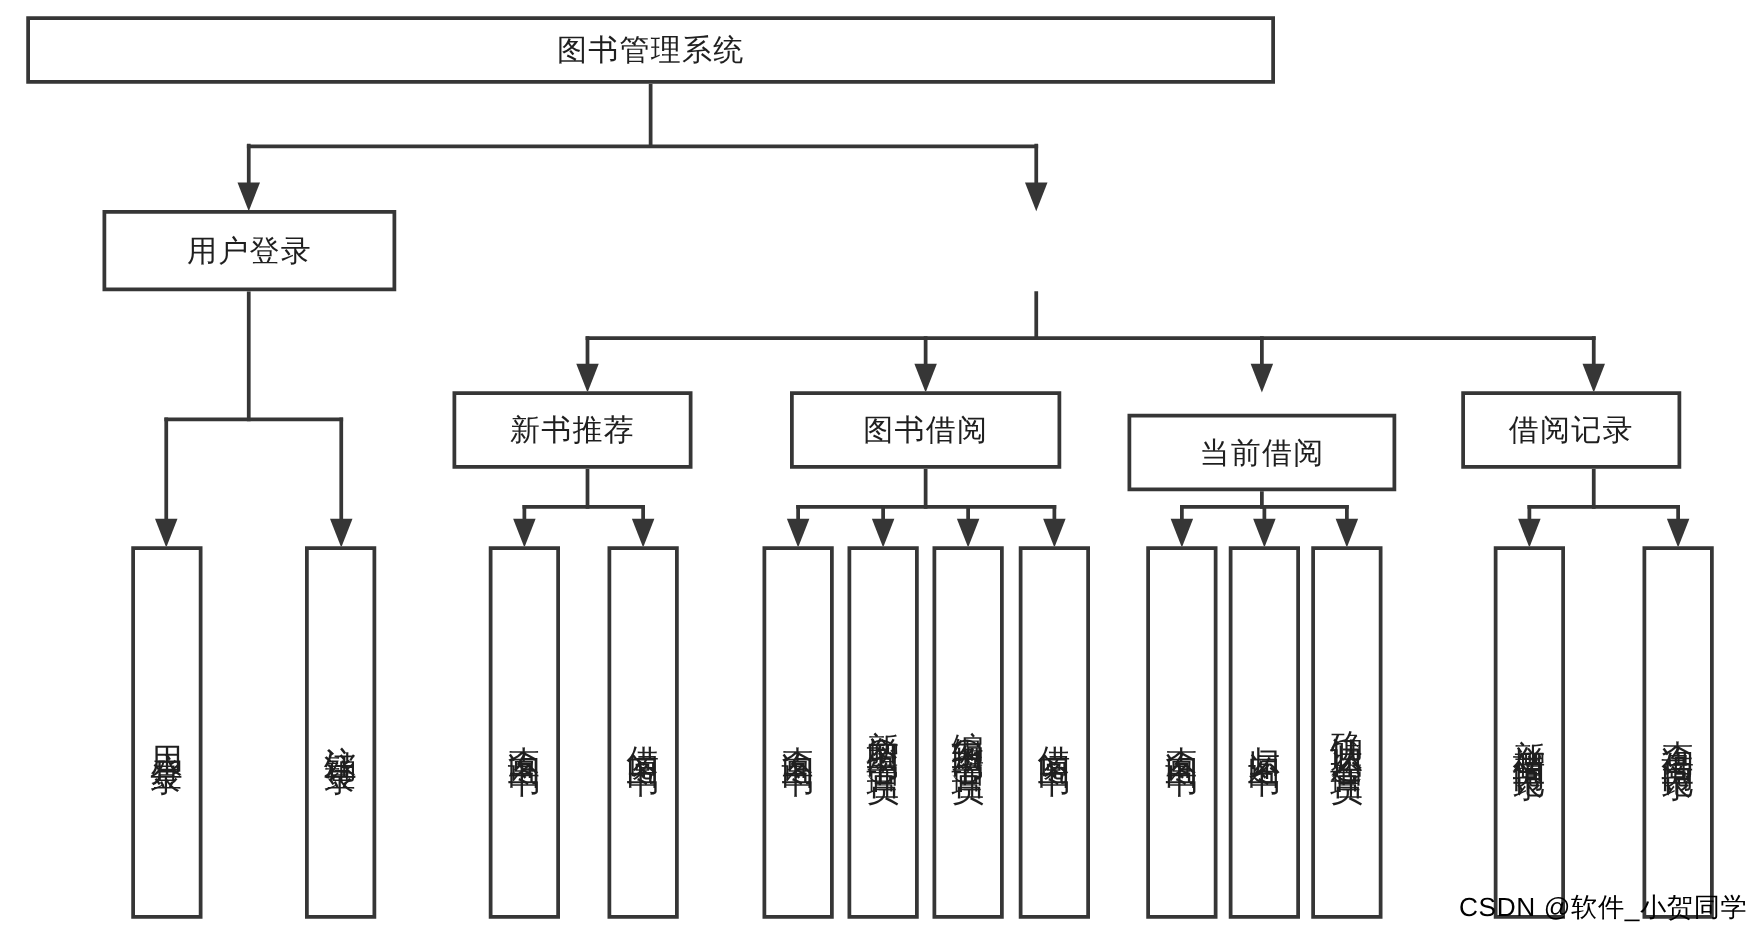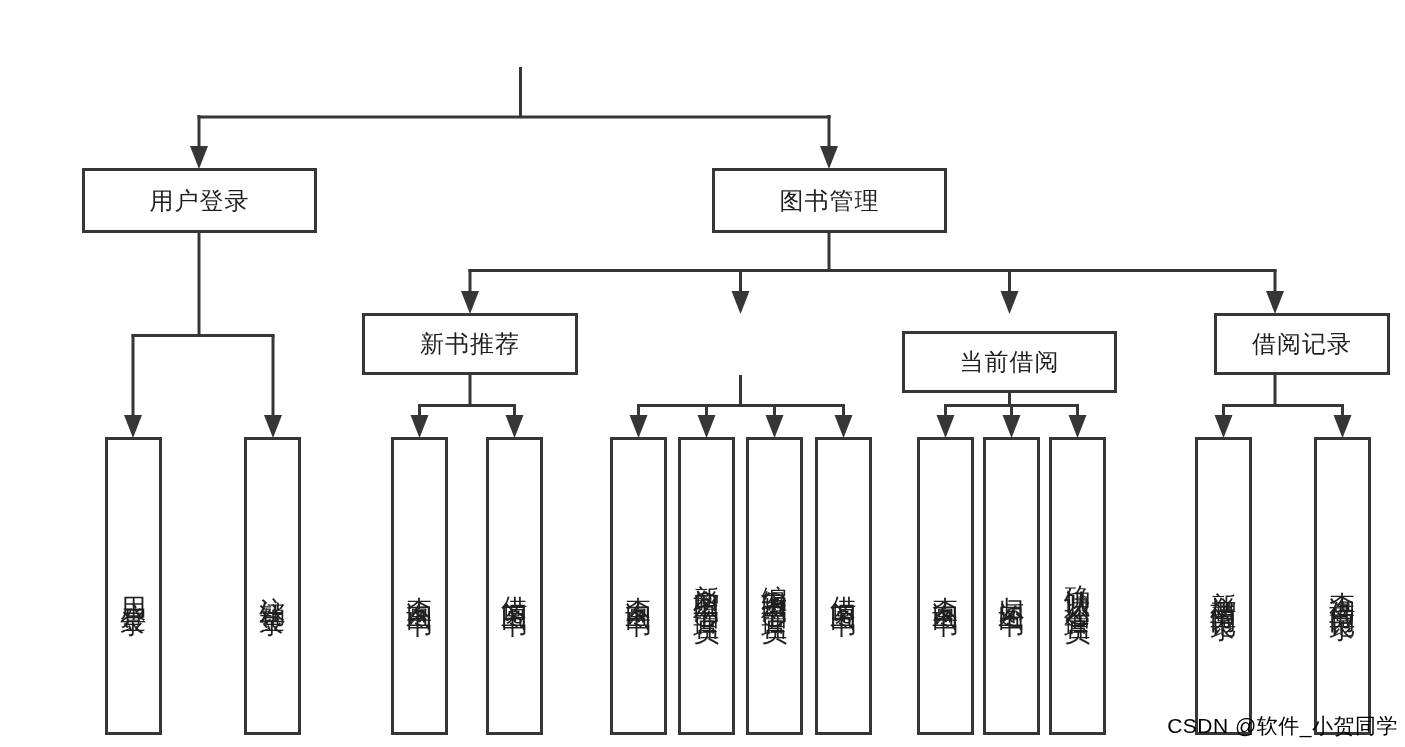--- a/index.html
+++ b/index.html
@@ -113,35 +113,38 @@
       <polygon points="765.5,415 783.5,415 774.5,438"></polygon>
       <polygon points="834.5,415 852.5,415 843.5,438"></polygon>
       <polygon points="936.5,415 954.5,415 945.5,438"></polygon>
       <polygon points="1002.5,415 1020.5,415 1011.5,438"></polygon>
       <polygon points="1068.5,415 1086.5,415 1077.5,438"></polygon>
       <polygon points="1214.5,415 1232.5,415 1223.5,438"></polygon>
       <polygon points="1333.5,415 1351.5,415 1342.5,438"></polygon>
     </g>
   </svg>
 
+  <div class="node h" style="left:21px;top:13px;width:999px;height:54px">
+    <span class="lbl">图书管理系统</span>
+  </div>
 
   <div class="node h" style="left:82px;top:168px;width:235px;height:65px">
     <span class="lbl">用户登录</span>
   </div>
-  <div class="node h" style="left:712px;top:168px;width:235px;height:65px">
-    <span class="lbl">图书管理</span>
+
+  <div class="node h" style="left:362px;top:313px;width:192px;height:62px">
+    <span class="lbl">新书推荐</span>
   </div>
-
-  <div class="node h" style="left:362px;top:313px;width:216px;height:62px">
-    <span class="lbl">新书推荐</span>
+  <div class="node h" style="left:632px;top:313px;width:217px;height:62px">
+    <span class="lbl">图书借阅</span>
   </div>
   <div class="node h" style="left:902px;top:331px;width:215px;height:62px">
     <span class="lbl">当前借阅</span>
   </div>
-  <div class="node h" style="left:1214px;top:313px;width:176px;height:62px">
+  <div class="node h" style="left:1169px;top:313px;width:176px;height:62px">
     <span class="lbl">借阅记录</span>
   </div>
 
   <div class="node v" style="left:105px;top:437px;width:57px;height:298px">
     <span class="lbl">用户登录</span>
   </div>
   <div class="node v" style="left:244px;top:437px;width:57px;height:298px">
     <span class="lbl">注销登录</span>
   </div>
 

